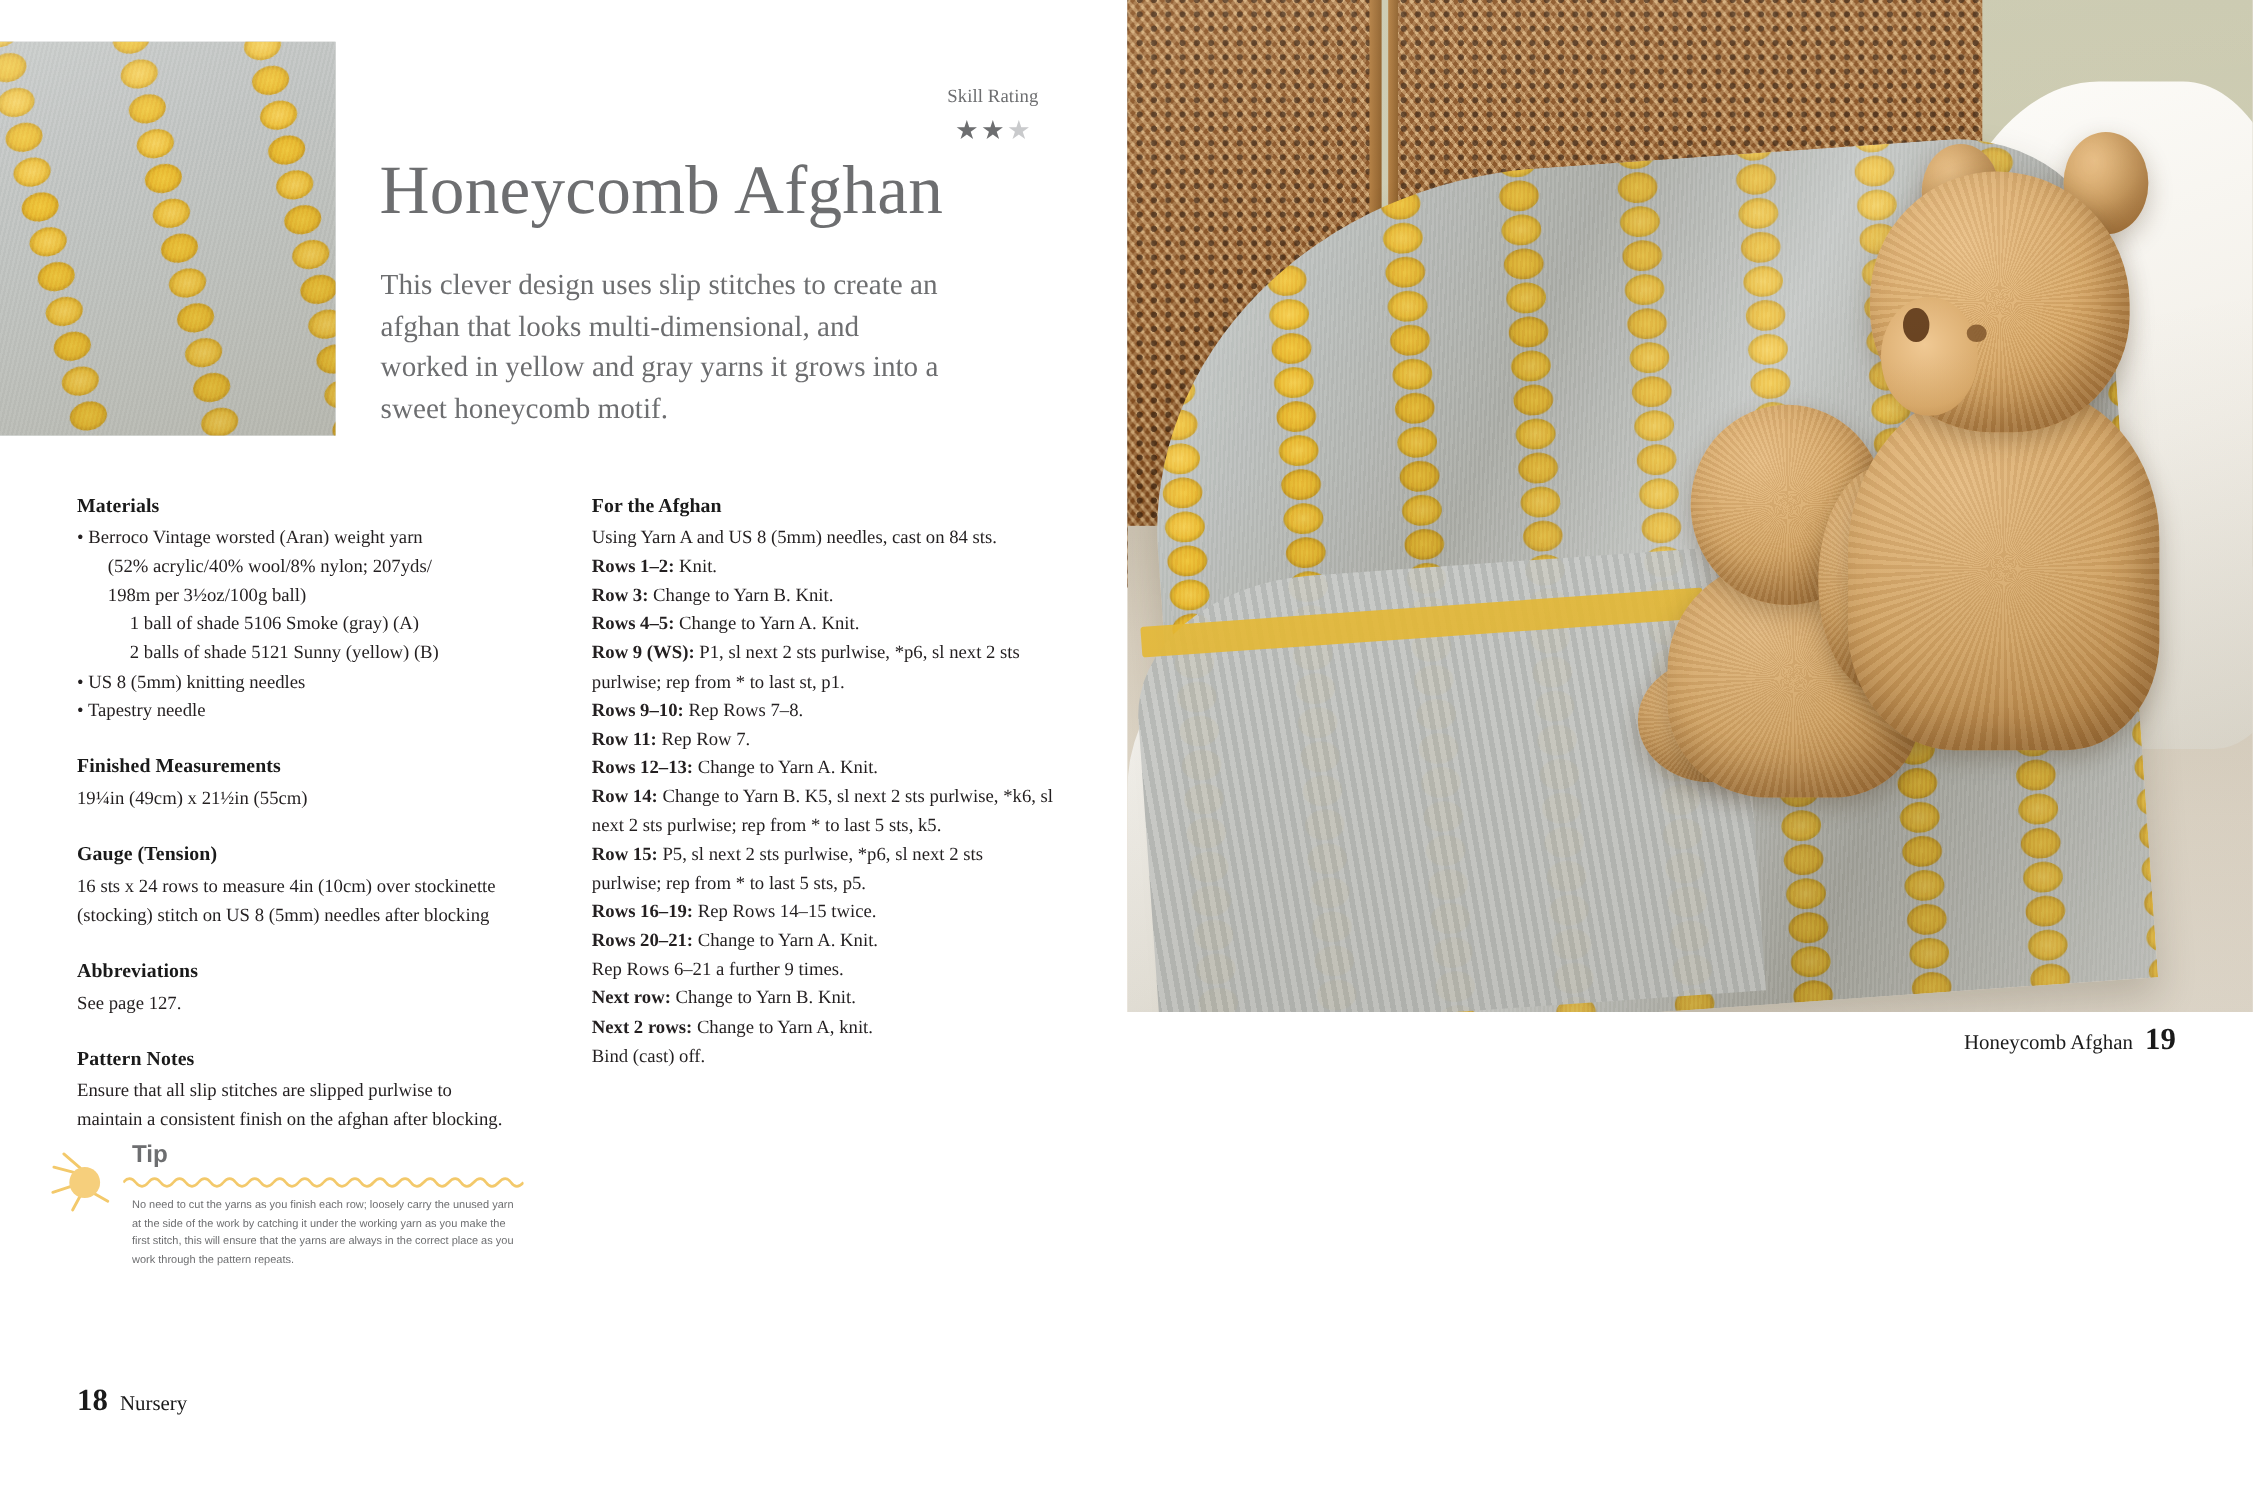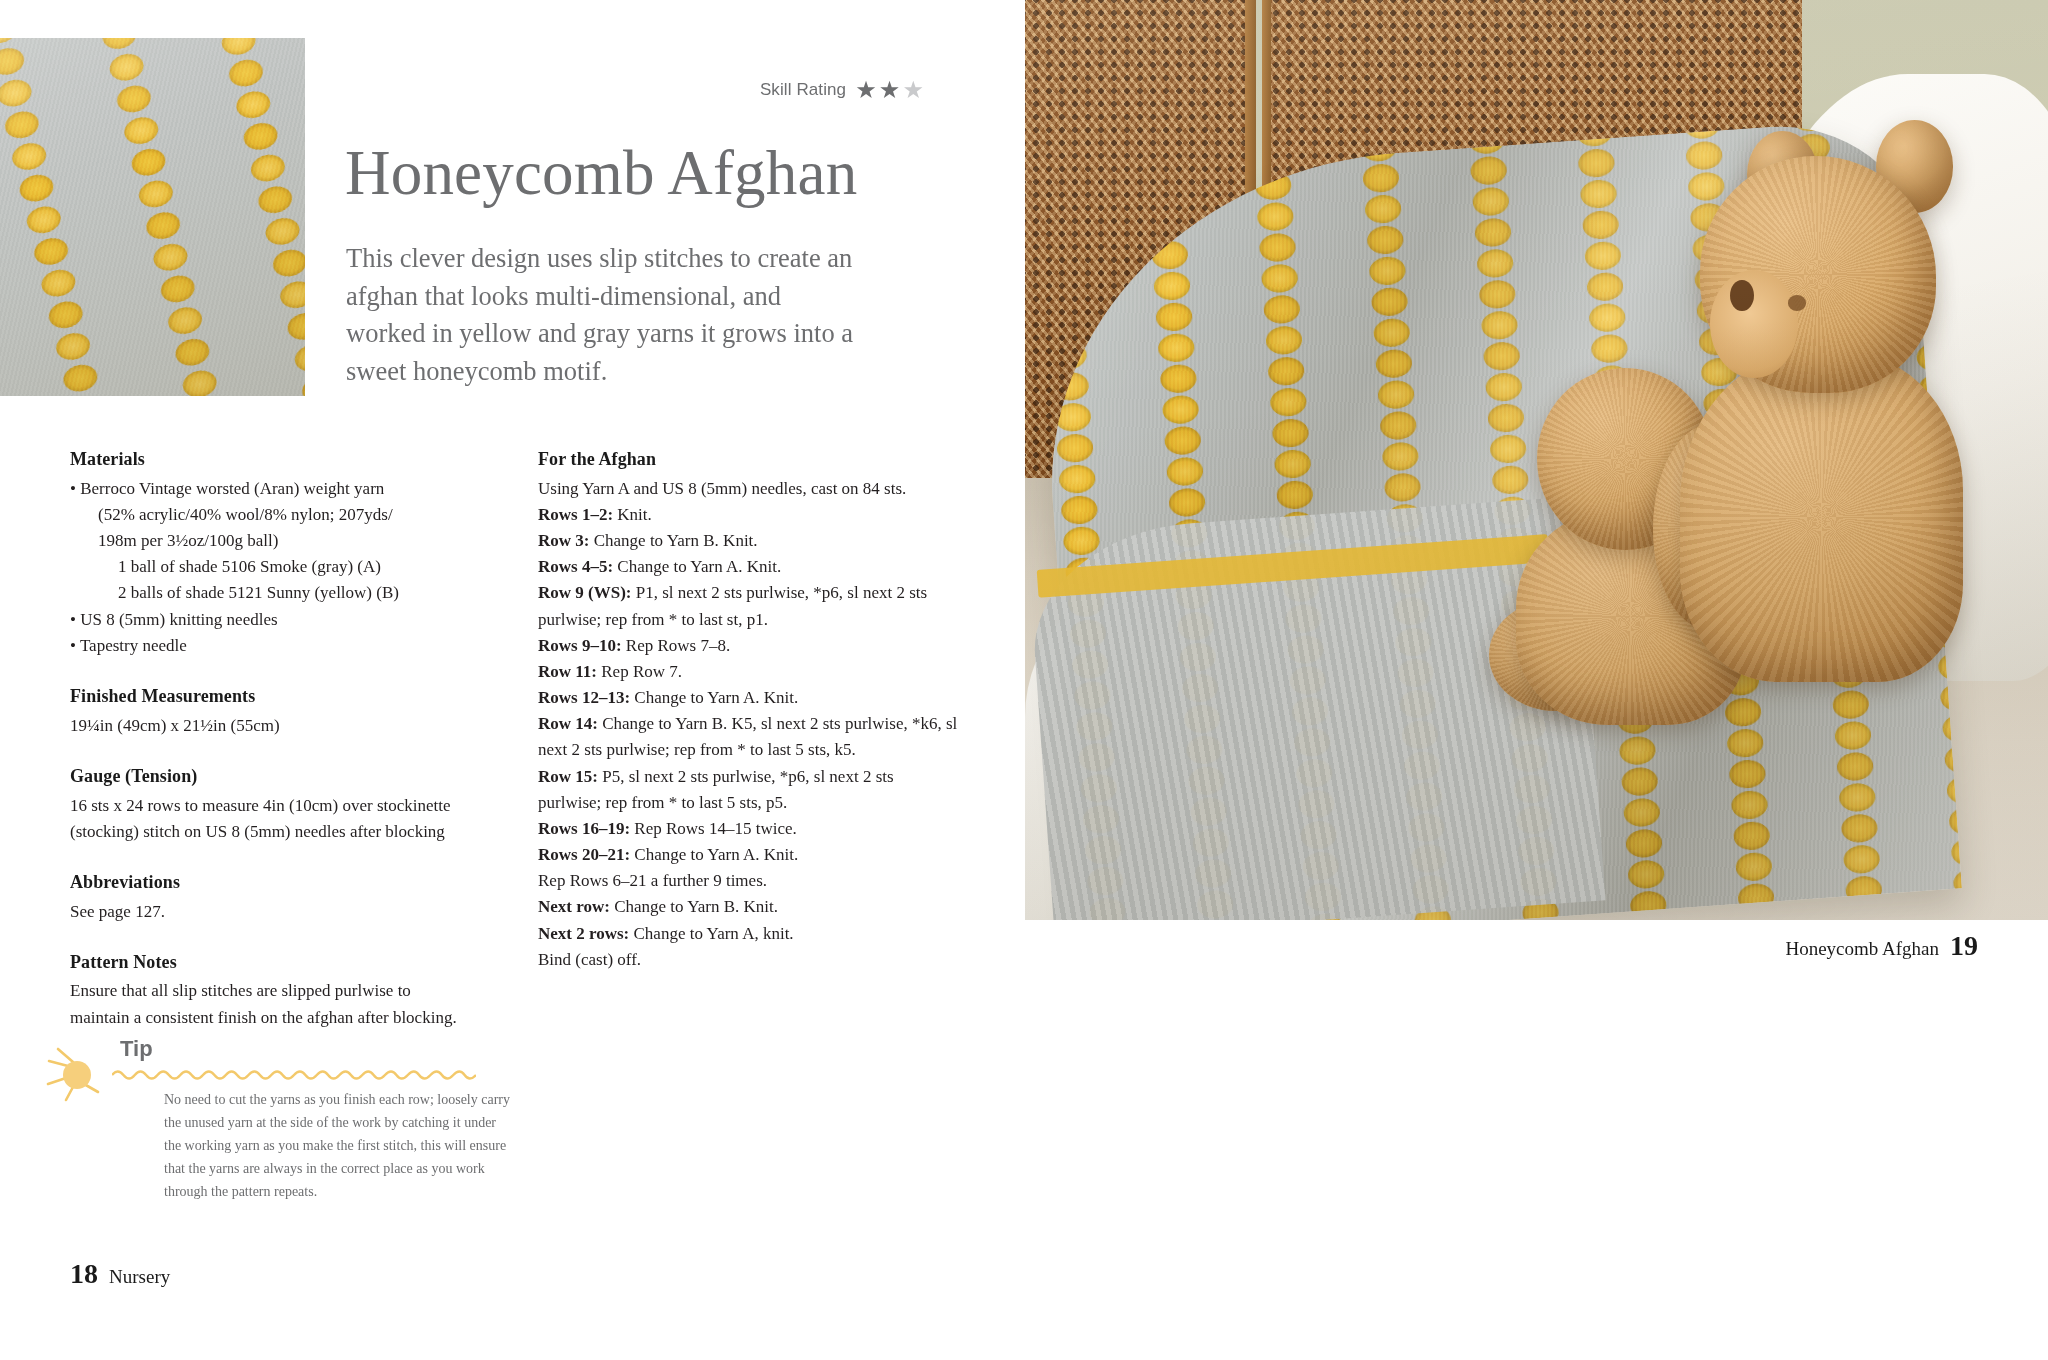--- a/index.html
+++ b/index.html
@@ -38,24 +38,24 @@
       repeating-linear-gradient(103deg, rgba(255,255,255,.16) 0 2px, rgba(0,0,0,.05) 2px 4px);
     mix-blend-mode:overlay; opacity:.55;
   }
   .swatch .hshade {
     position:absolute; inset:0;
     background:linear-gradient(160deg, rgba(255,255,255,.22) 0%, rgba(255,255,255,0) 35%, rgba(90,80,40,.16) 100%);
   }
 
   
   .skill {
-    position:absolute; right:100px; top:78px;
+    position:absolute; right:80px; top:78px;
     display:flex; align-items:center; gap:9px;
-    font-family:Liberation Sans, sans-serif;
-    font-size:17px; color:#6d6e70; letter-spacing:.1px;
+    font-family:Liberation Serif, serif;
+    font-size:17px; color:#6d6e70; letter-spacing:.1px;flex-direction:column;
   }
   .stars { display:flex; gap:2px; font-size:24px; line-height:1; }
   .star-on  { color:#6d6e70; }
   .star-off { color:#c9cacc; }
 
   
   .title {
     position:absolute; left:345px; top:142px;
     font-size:63px; font-weight:400; color:#6d6e70;
     letter-spacing:.2px; line-height:1;
@@ -85,23 +85,23 @@
   .tip { position:absolute; left:46px; top:1042px; width:430px; }
   .tip-head { position:relative; height:40px; }
   .tip-word {
     position:absolute; left:74px; top:-6px;
     font-family:"Liberation Sans", sans-serif;
     font-size:22px; font-weight:bold; color:#6d6e70;
   }
   .tip-bee { position:absolute; left:0; top:2px; }
   .tip-wave { position:absolute; left:66px; top:26px; }
   .tip-body {
-    margin-top:6px; margin-left:118px; width:350px;
-    font-family:Liberation Serif, serif;
-    font-size:14px; line-height:1.65; color:#6d6e70;
+    margin-top:6px; margin-left:74px; width:350px;
+    font-family:Liberation Sans, sans-serif;
+    font-size:10px; line-height:1.65; color:#6d6e70;
   }
 
   
   .foot {
     position:absolute; bottom:70px;
     font-size:19px; color:#1a1a1a;
   }
   .foot-l { left:70px; }
   .foot-r { right:70px; }
   .foot .num { font-weight:bold; font-size:28px; }

